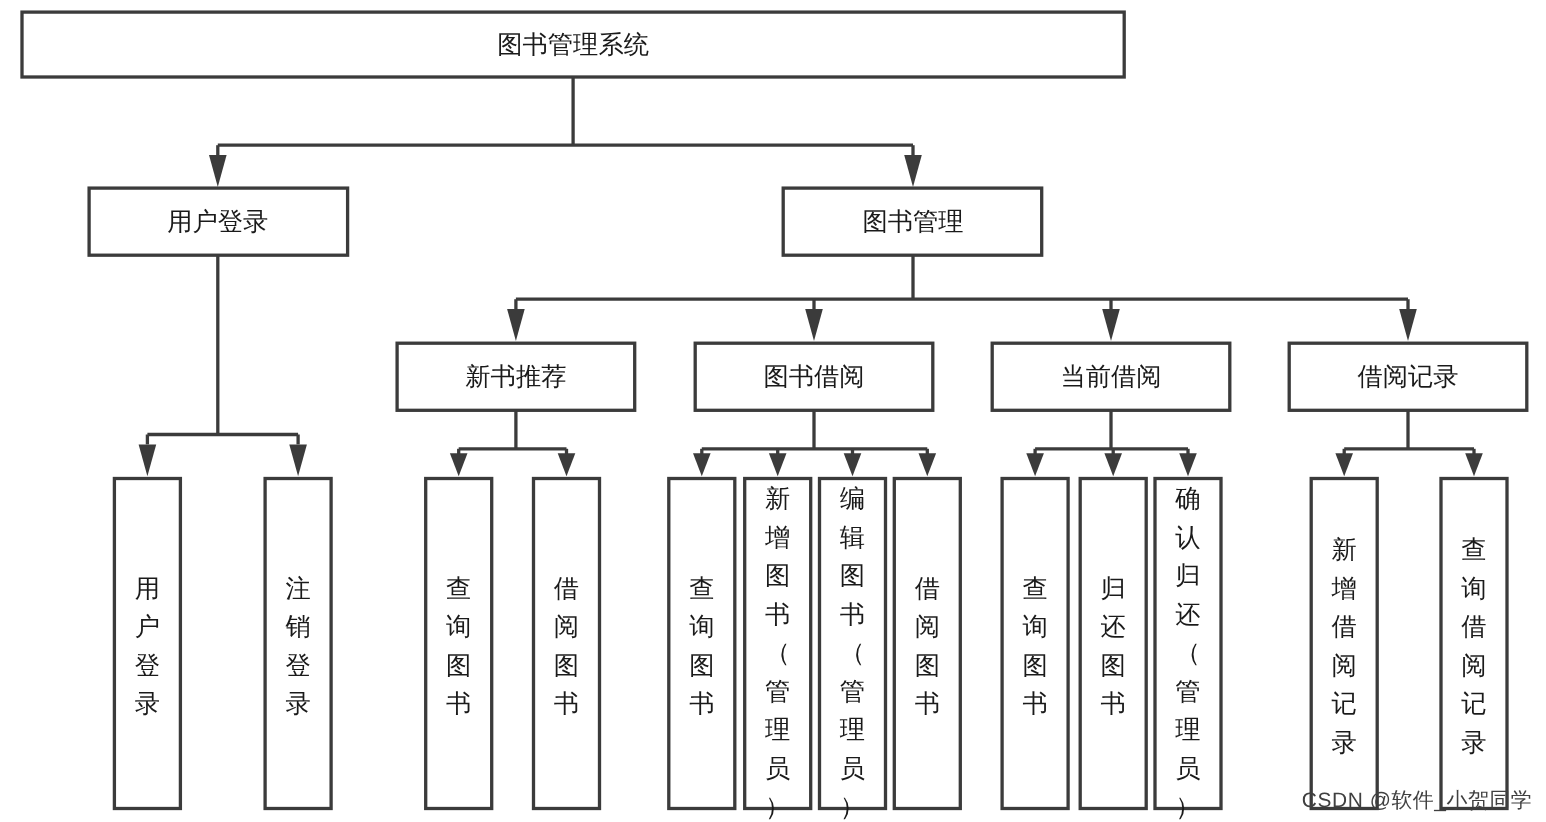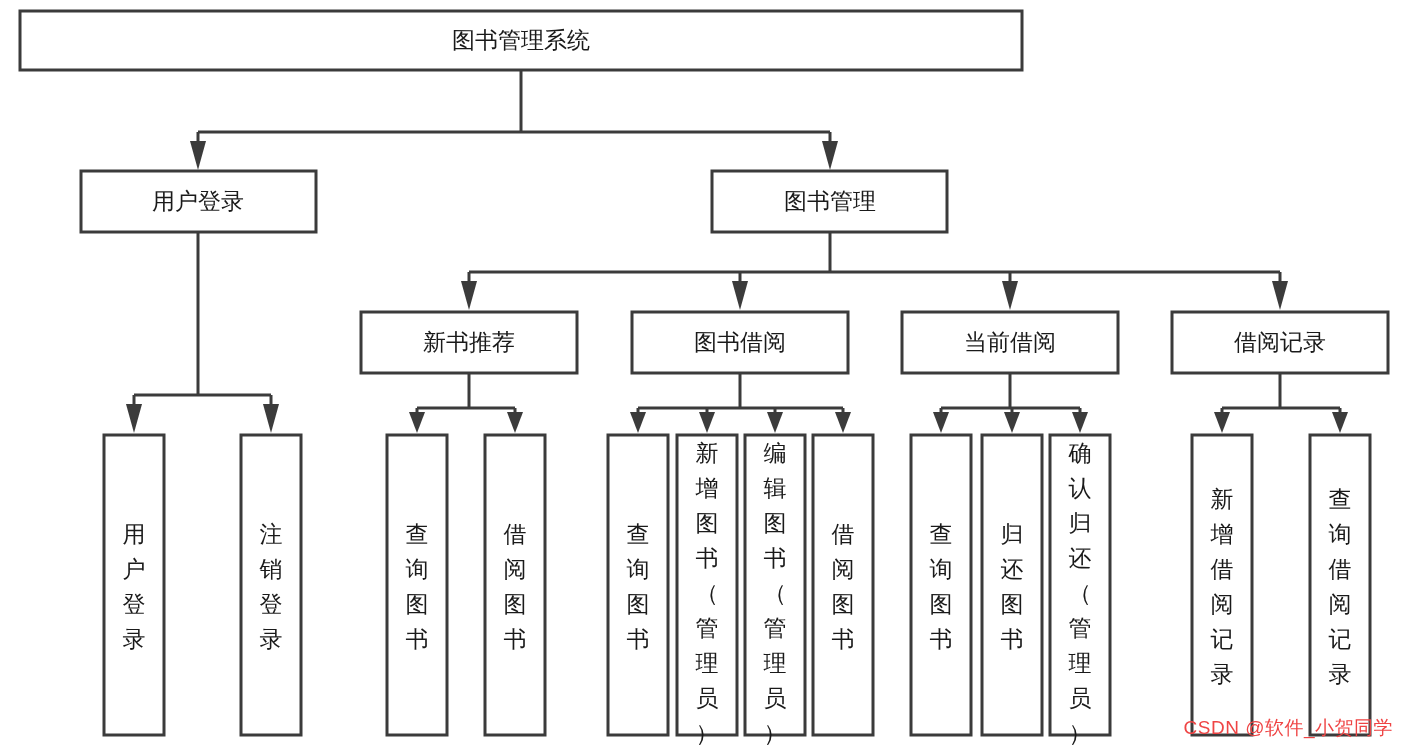--- a/index.html
+++ b/index.html
@@ -56,21 +56,21 @@
     font-size: 23px;
     fill: #1a1a1a;
     text-anchor: middle;
   }
   .watermark-text {
     position: absolute;
     right: 12px;
     bottom: 6px;
     font-family: "Liberation Sans", "DejaVu Sans", sans-serif;
     font-size: 19px;
-    color: #ef4444;
+    color: #404040;
     white-space: nowrap;
     letter-spacing: 0.5px;
     user-select: none;
   }
 </style>
 </head>
 <body>
 
 <div id="diagram-root">
 

